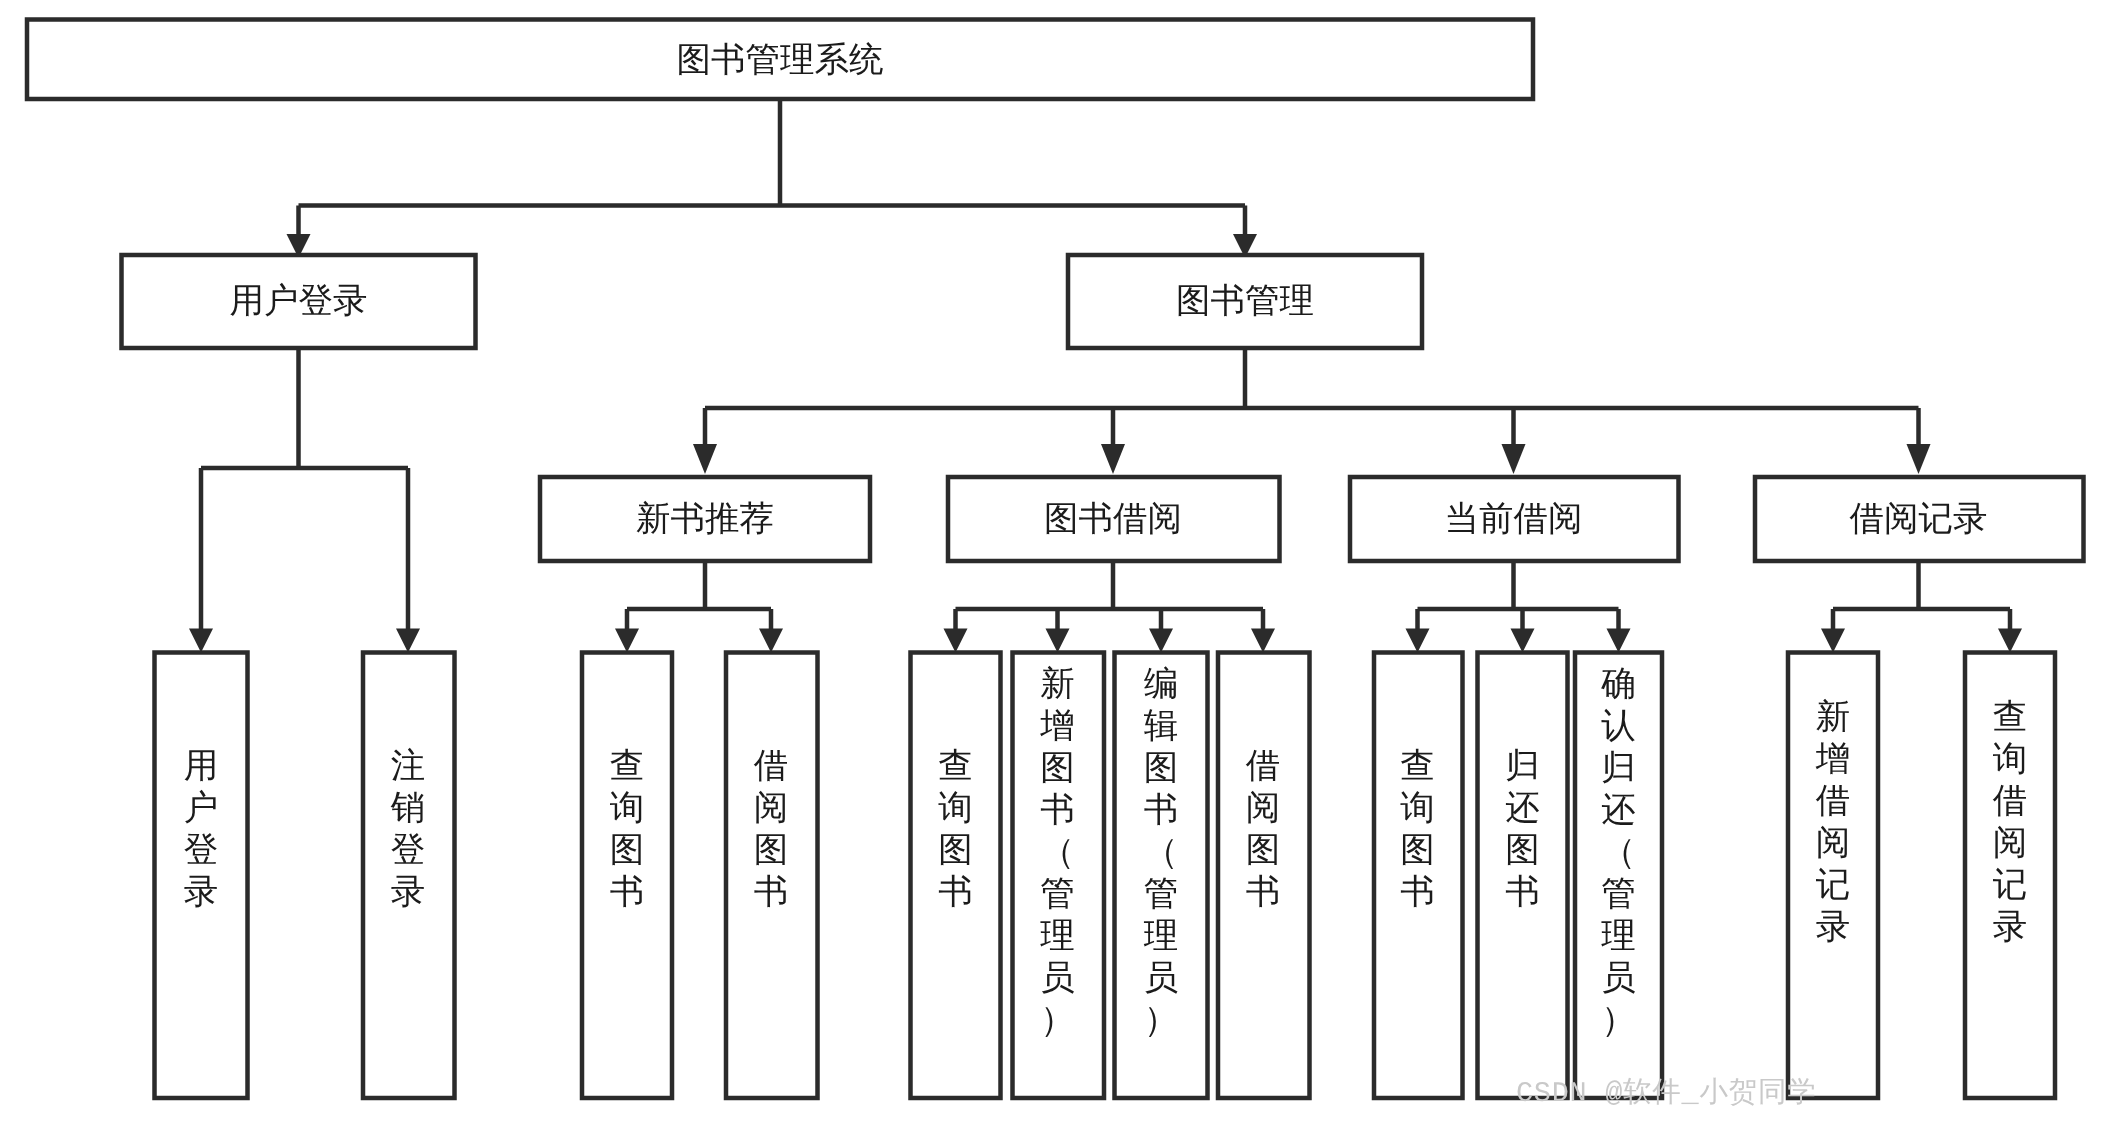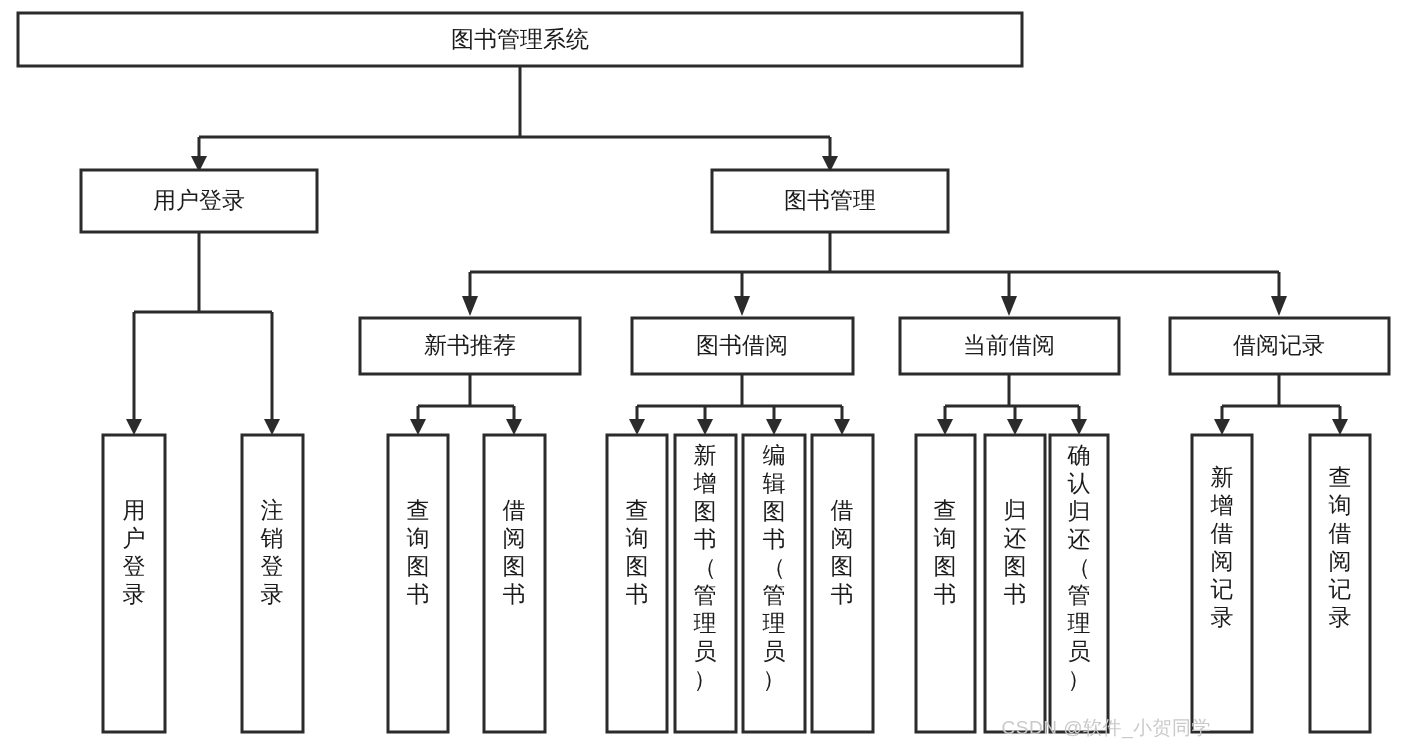--- a/index.html
+++ b/index.html
@@ -53,21 +53,21 @@
   .node-label-v {
     font-family: "Liberation Sans", "DejaVu Sans", sans-serif;
     font-size: 23px;
     fill: #1b1b1b;
     text-anchor: middle;
   }
   .watermark {
     position: absolute;
     right: 8px;
     bottom: 6px;
-    font-family: Liberation Sans, sans-serif;
+    font-family: Liberation Mono, monospace;
     font-size: 19px;
     color: #c9c9c9;
     white-space: nowrap;
     letter-spacing: 0.5px;
     pointer-events: none;
   }
 </style>
 </head>
 <body>
 

